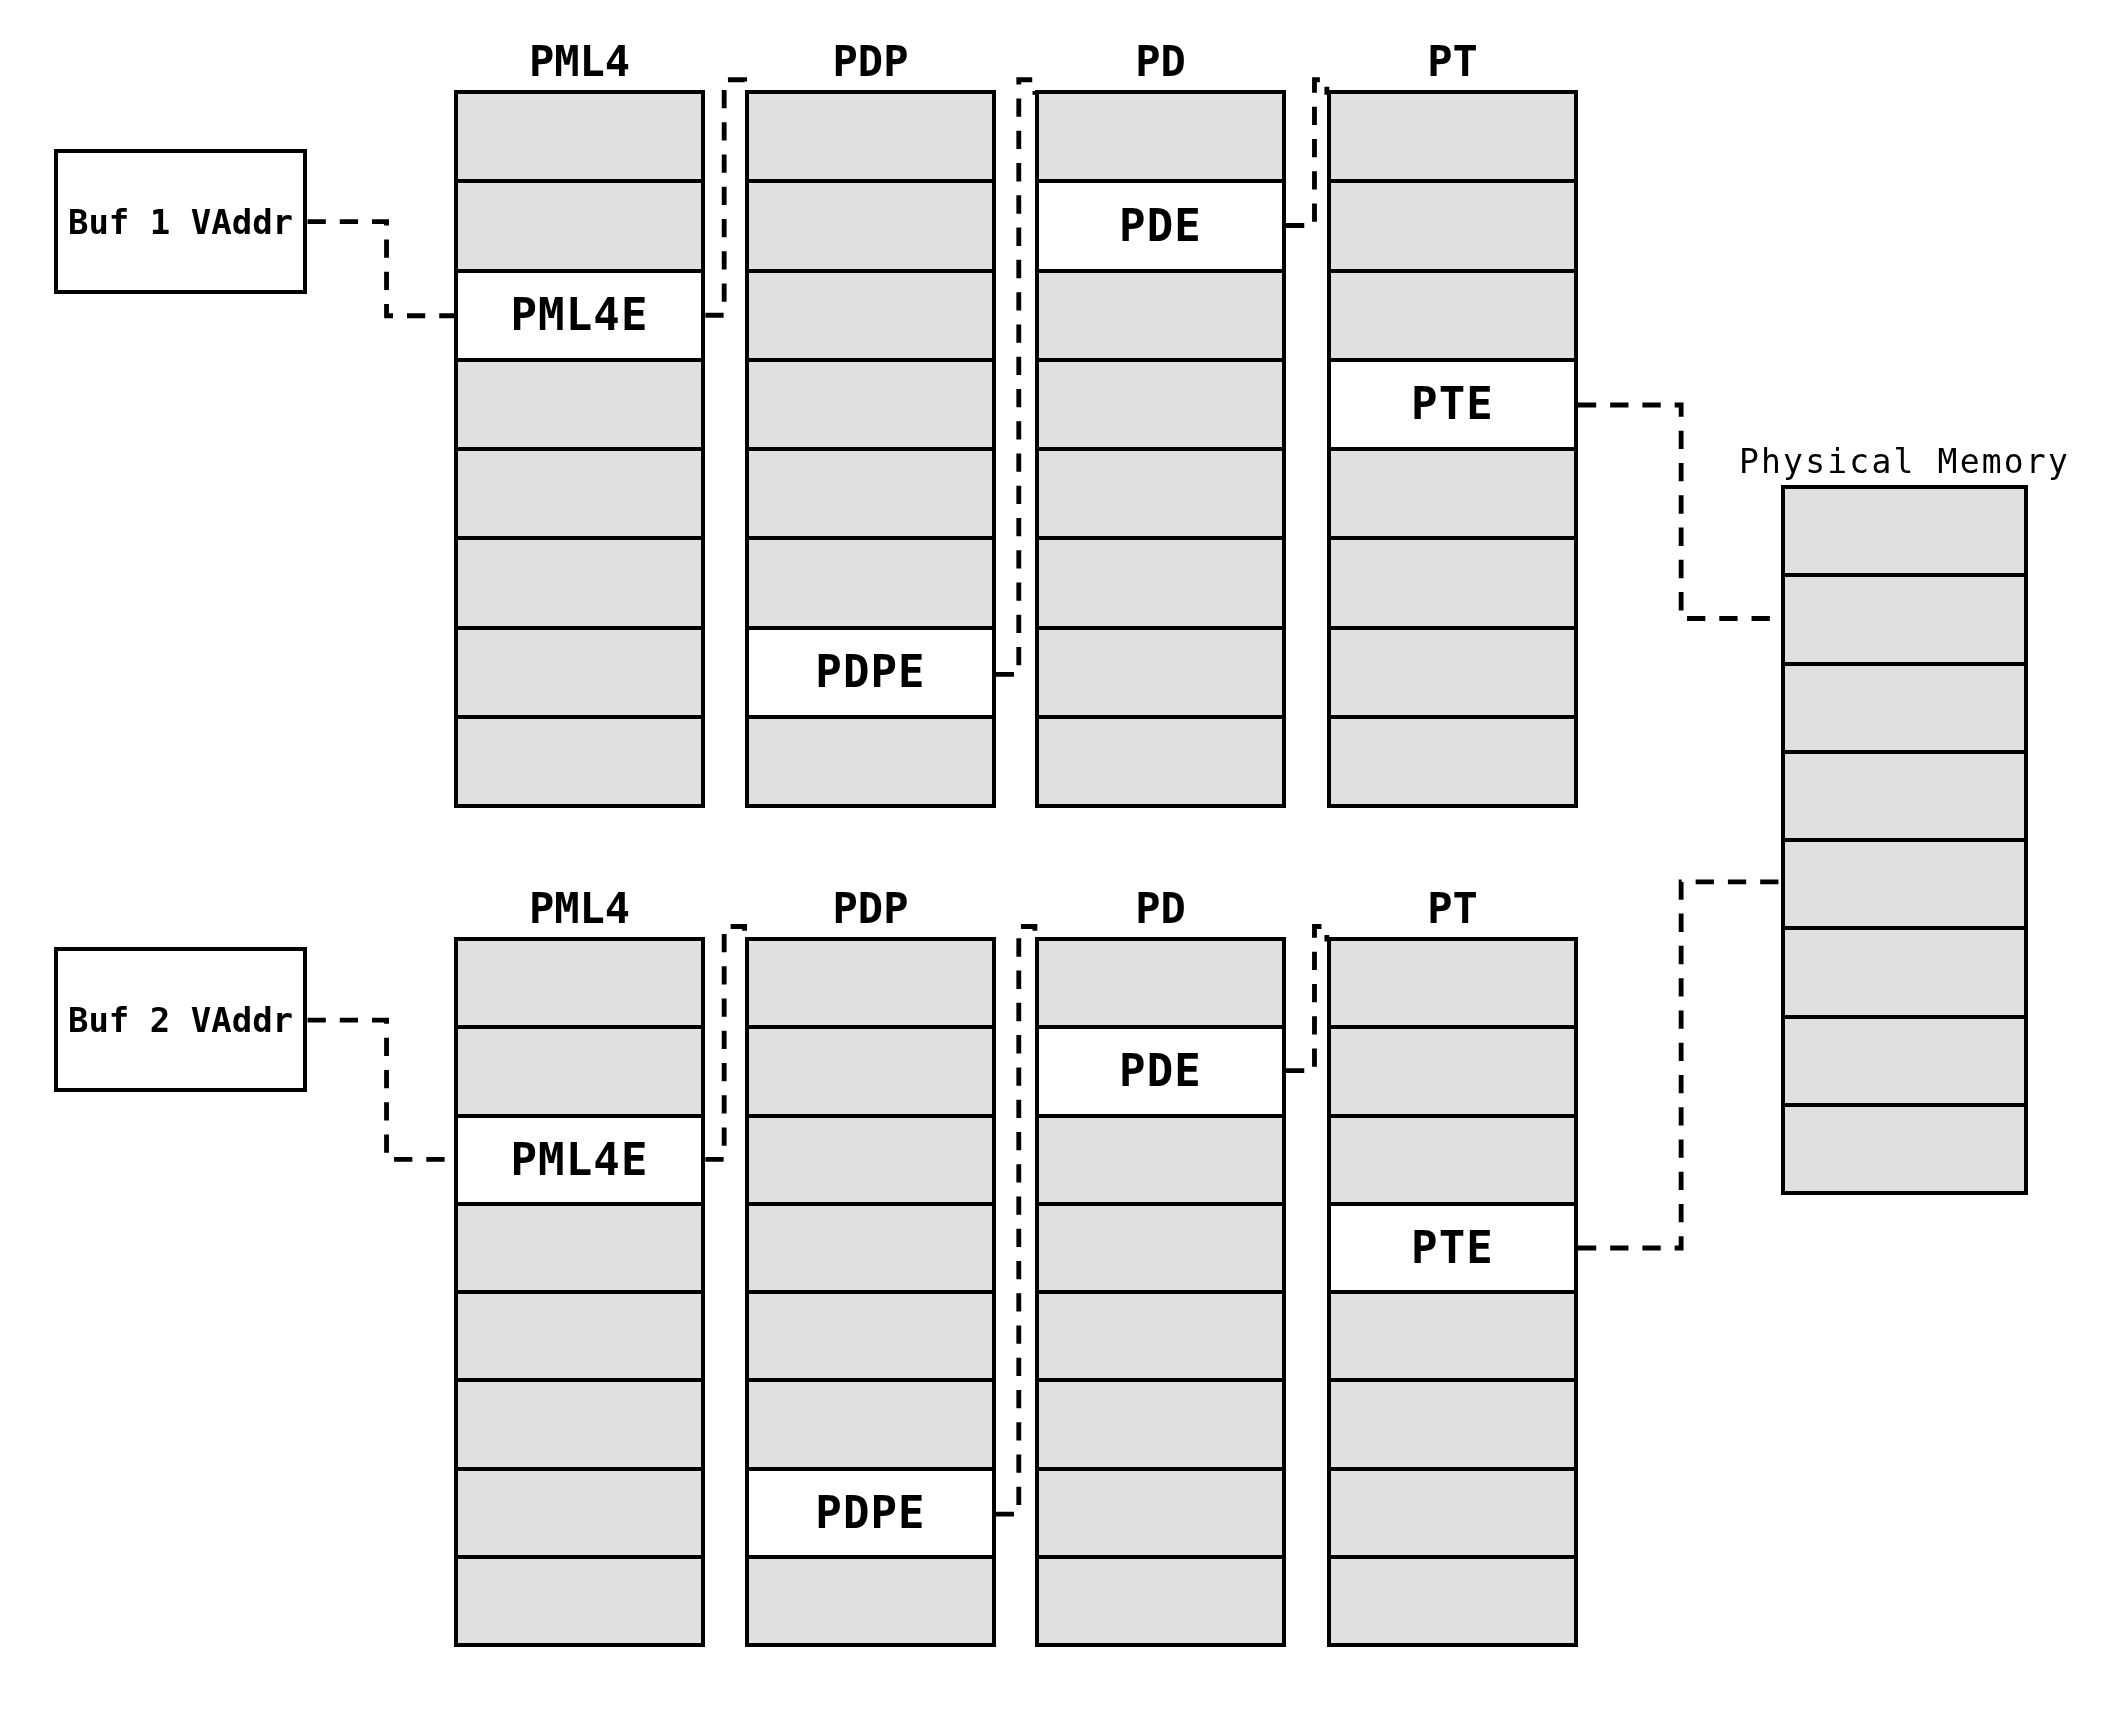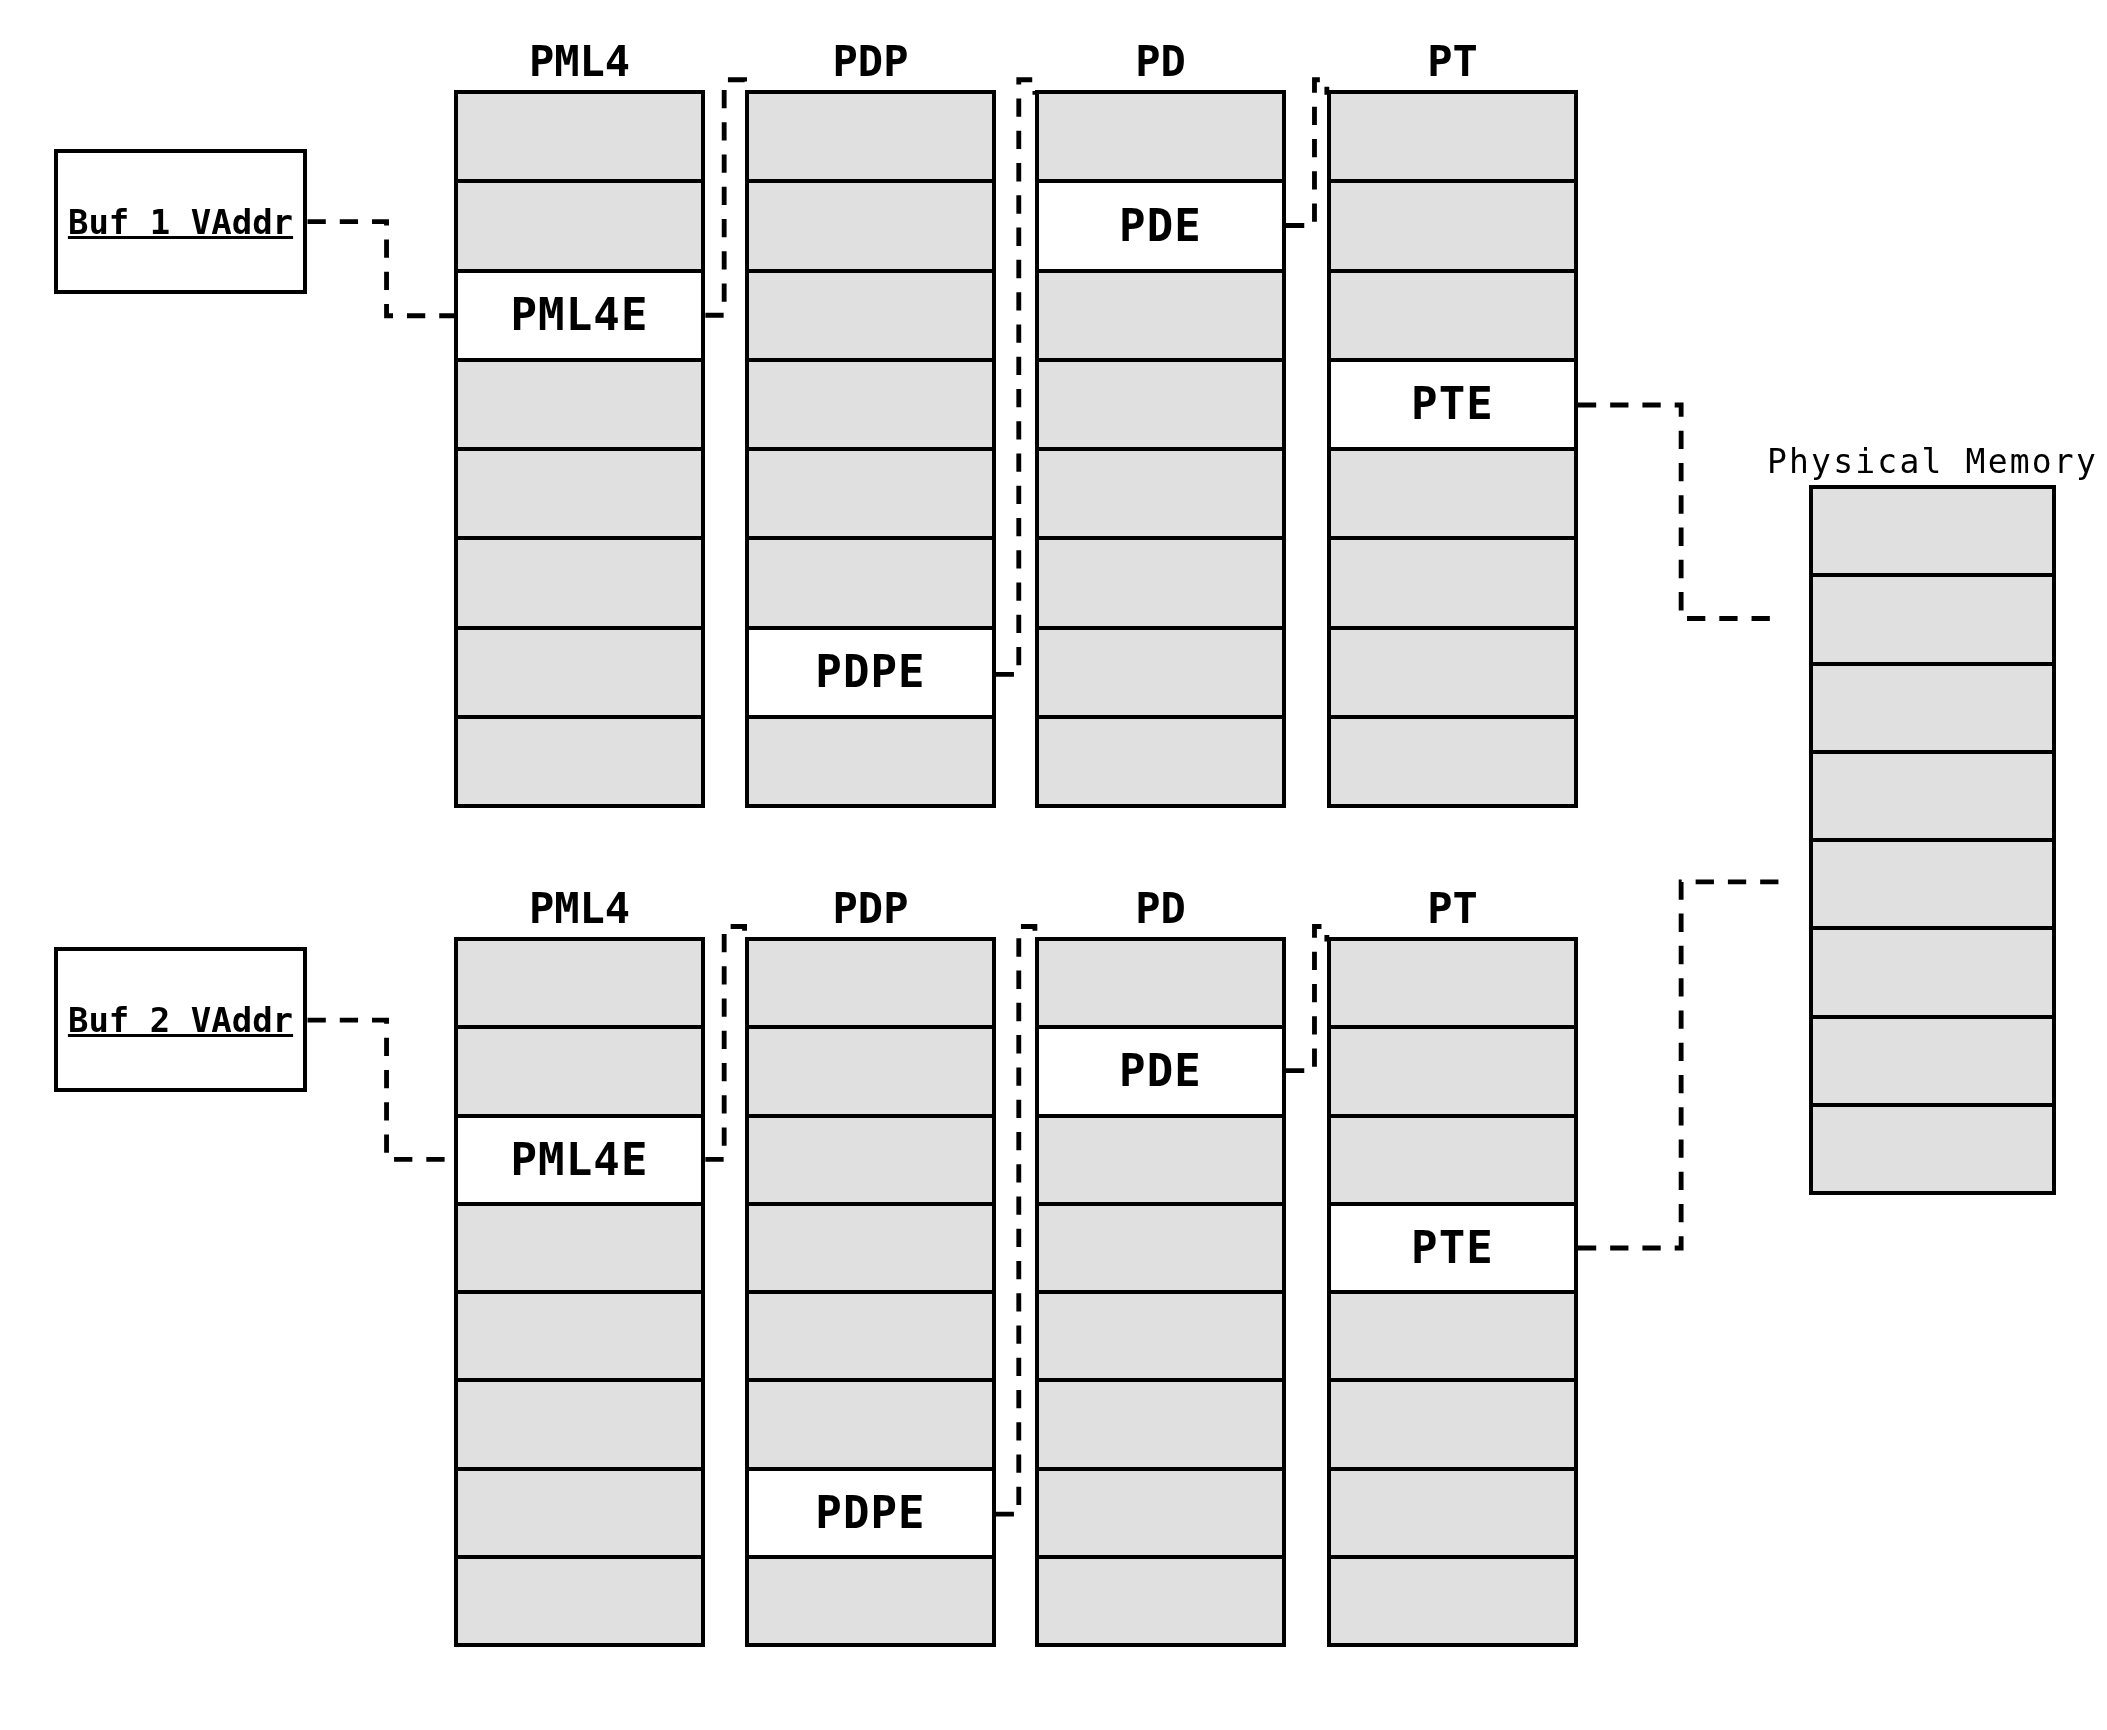--- a/index.html
+++ b/index.html
@@ -70,21 +70,20 @@
     position: absolute;
     border: 4.8px solid #000;
     box-sizing: border-box;
     background: #ffffff;
     display: flex;
     align-items: center;
     justify-content: center;
     font-size: 34px;
     font-weight: bold;
     white-space: nowrap;
-    text-decoration: underline;
   }
   svg.overlay {
     position: absolute;
     left: 0; top: 0;
     width: 2108px;
     height: 1731px;
     pointer-events: none;
   }
   svg.overlay polyline {
     fill: none;
@@ -242,21 +241,21 @@
         <div class="prow hl">
           <span class="entry-label">PTE</span>
         </div>
         <div class="prow"></div>
         <div class="prow"></div>
         <div class="prow"></div>
         <div class="prow"></div>
       </div>
   </div>
 
-  <div class="ptable" style="left:1781px; top:485px; width:247px; height:710px;margin-left:28px;">
+  <div class="ptable" style="left:1781px; top:485px; width:247px; height:710px;">
     <div class="table-title phys">Physical Memory</div>
     <div class="rows">
         <div class="prow"></div>
         <div class="prow"></div>
         <div class="prow"></div>
         <div class="prow"></div>
         <div class="prow"></div>
         <div class="prow"></div>
         <div class="prow"></div>
         <div class="prow"></div>

